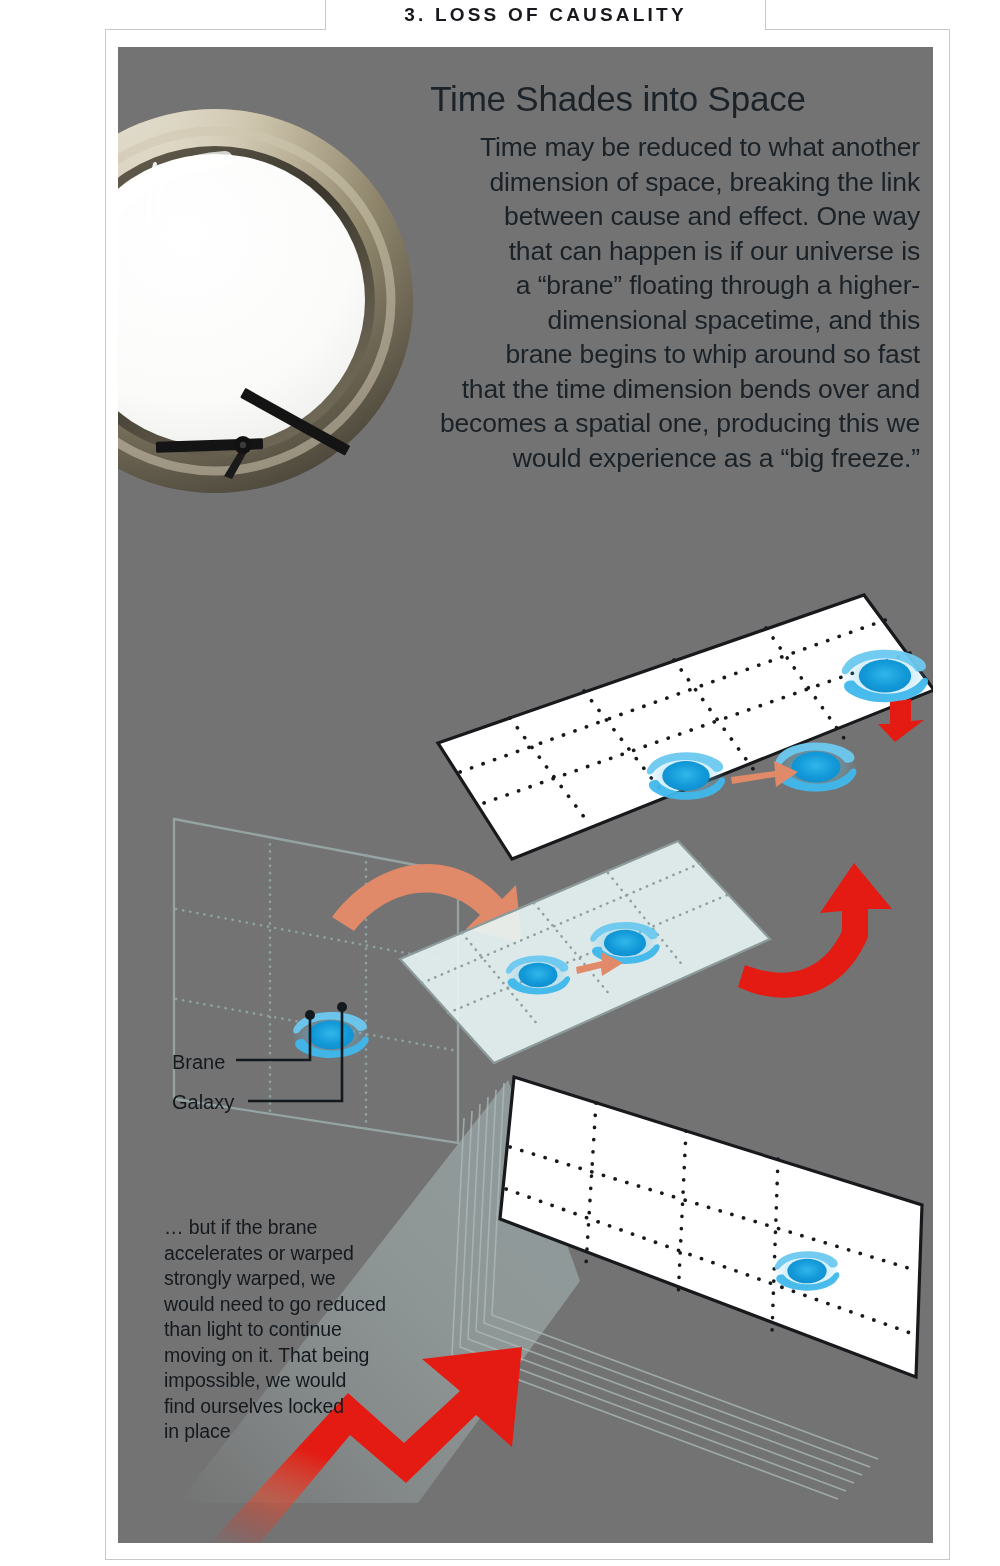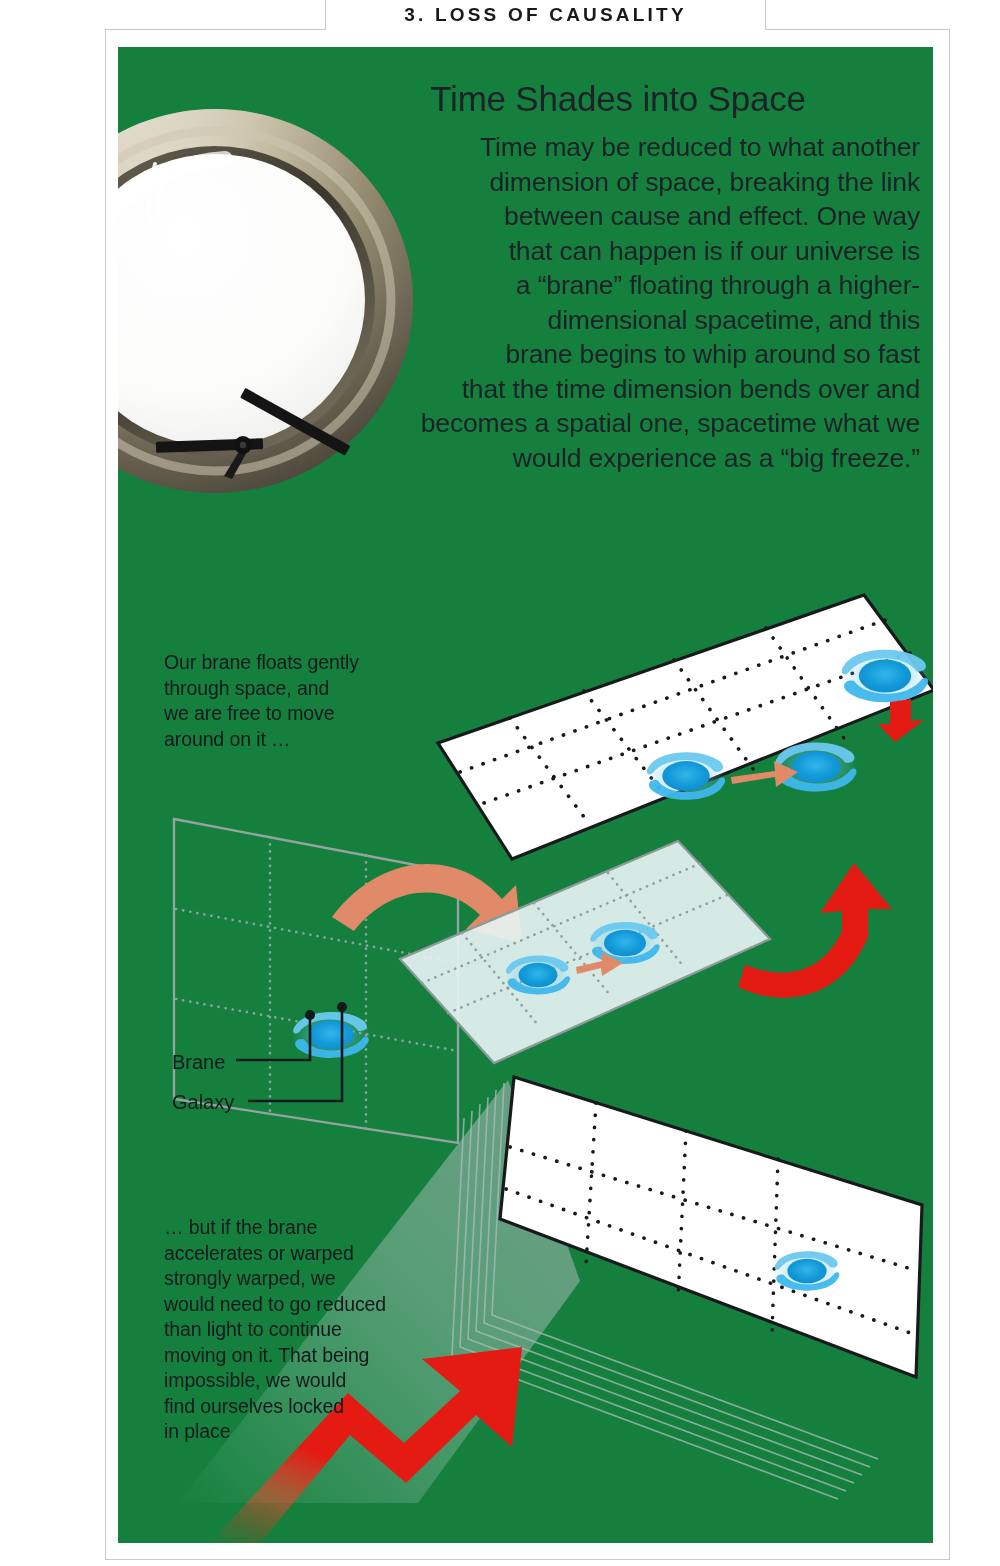--- a/index.html
+++ b/index.html
@@ -31,21 +31,21 @@
     position:absolute;left:326px;top:0;width:439px;height:29px;
     display:flex;align-items:center;justify-content:center;
     font-family:Liberation Sans, sans-serif;
     font-weight:bold;font-size:19px;letter-spacing:3.2px;
     color:#17191c;white-space:nowrap;
   }
 
   
   .panel{
     position:absolute;left:118px;top:47px;width:815px;height:1496px;
-    background:#15803d;overflow:hidden;
+    background:#737373;overflow:hidden;
   }
 
   
   .clock-wrap{position:absolute;left:-108px;top:57px;width:410px;height:400px;}
   .clock-svg{display:block;}
 
   
   .headline{
     position:absolute;left:200px;top:32px;width:600px;
     text-align:center;font-size:35px;font-weight:400;color:#1b2228;
@@ -141,21 +141,21 @@
 
   <div class="deck">
     <div>Time may be reduced to what another</div>
     <div>dimension of space, breaking the link</div>
     <div>between cause and effect. One way</div>
     <div>that can happen is if our universe is</div>
     <div>a “brane” floating through a higher-</div>
     <div>dimensional spacetime, and this</div>
     <div>brane begins to whip around so fast</div>
     <div>that the time dimension bends over and</div>
-    <div>becomes a spatial one, spacetime what we</div>
+    <div>becomes a spatial one, producing this we</div>
     <div>would experience as a “big freeze.”</div>
   </div>
 
   <svg class="art" viewBox="0 0 815 1496">
     <defs>
       <linearGradient id="trailG" x1="0%" y1="100%" x2="100%" y2="0%">
         <stop offset="0%" stop-color="#c8e5e4" stop-opacity="0"></stop>
         <stop offset="55%" stop-color="#b5c6c6" stop-opacity=".55"></stop>
         <stop offset="100%" stop-color="#9fb0b0" stop-opacity=".85"></stop>
       </linearGradient>
@@ -271,26 +271,20 @@
       <use href="#galaxy" x="652" y="1200" width="74" height="48"></use>
 
       <g>
         <path d="M92 1496 L230 1346 L286 1396 L342 1344
                  L304 1312 L404 1300 L394 1400 L358 1368
                  L288 1436 L232 1388 L142 1496 Z" fill="url(#redFade)"></path>
       </g>
     </g>
   </svg>
 
-  <div class="cap cap-top">
-    <div>Our brane floats gently</div>
-    <div>through space, and</div>
-    <div>we are free to move</div>
-    <div>around on it …</div>
-  </div>
 
   <div class="callout callout-brane">Brane</div>
   <div class="callout callout-galaxy">Galaxy</div>
 
   <div class="cap cap-bottom">
     <div>… but if the brane</div>
     <div>accelerates or warped</div>
     <div>strongly warped, we</div>
     <div>would need to go reduced</div>
     <div>than light to continue</div>

